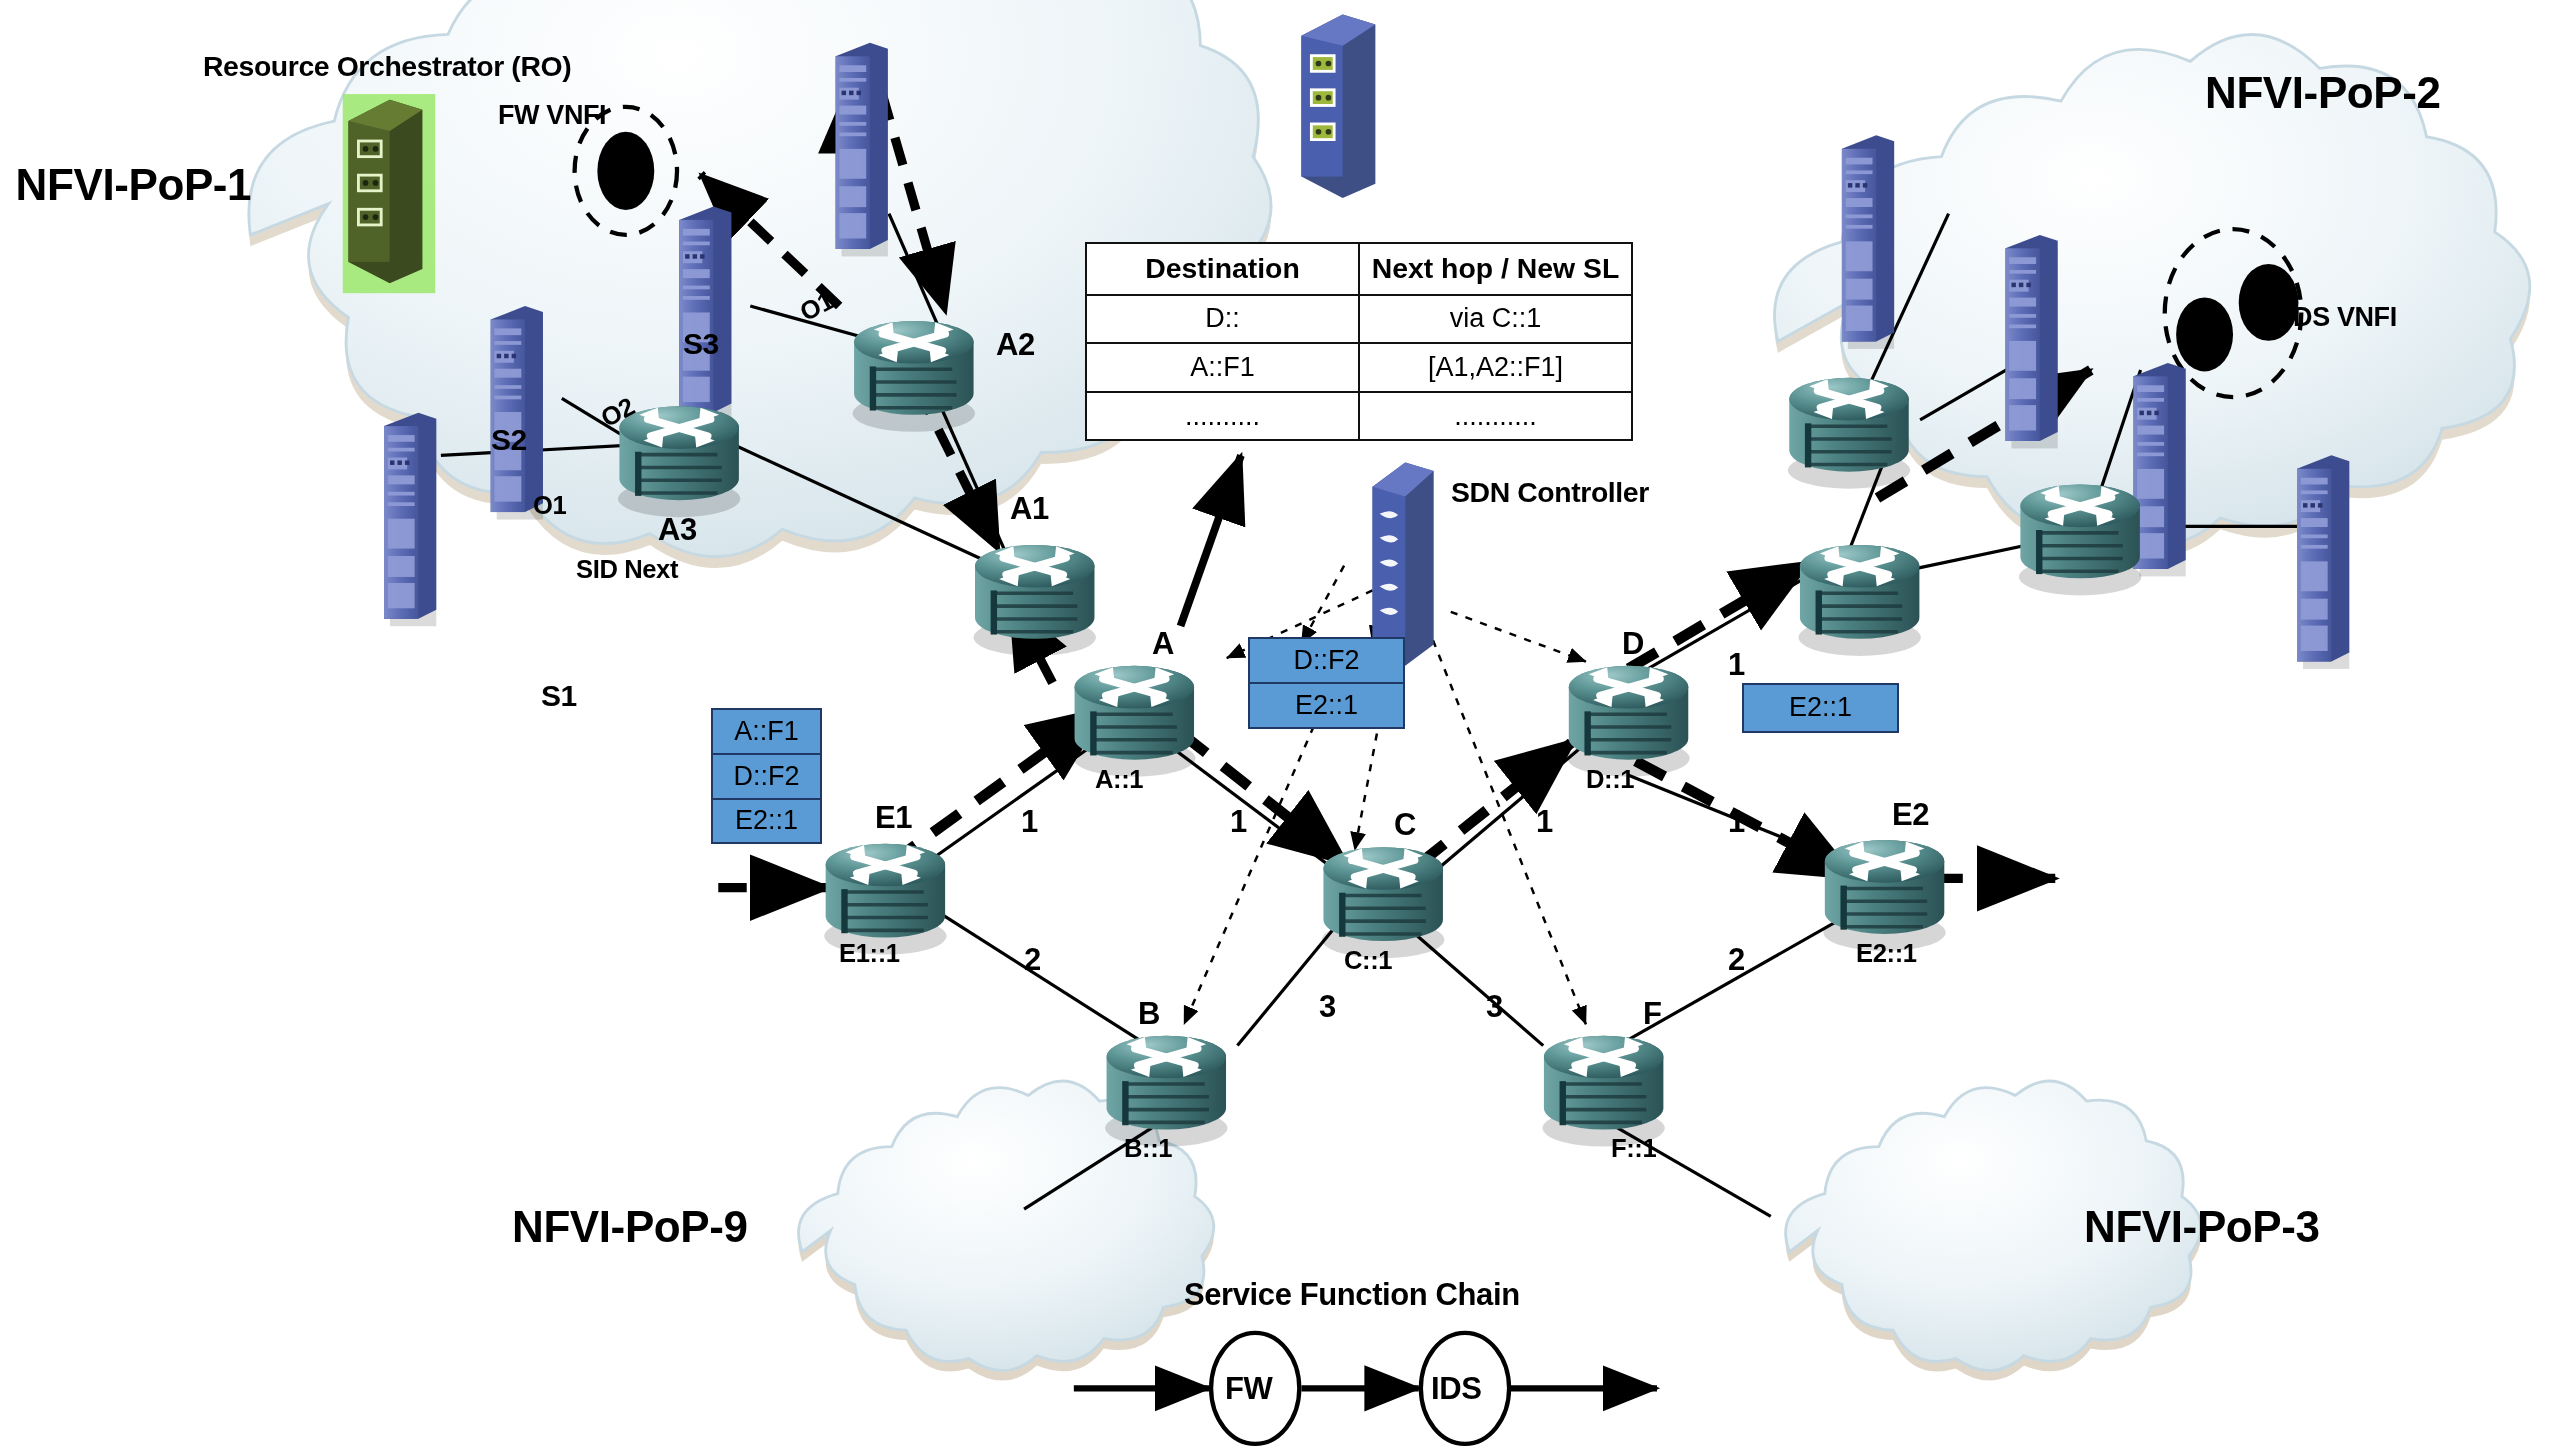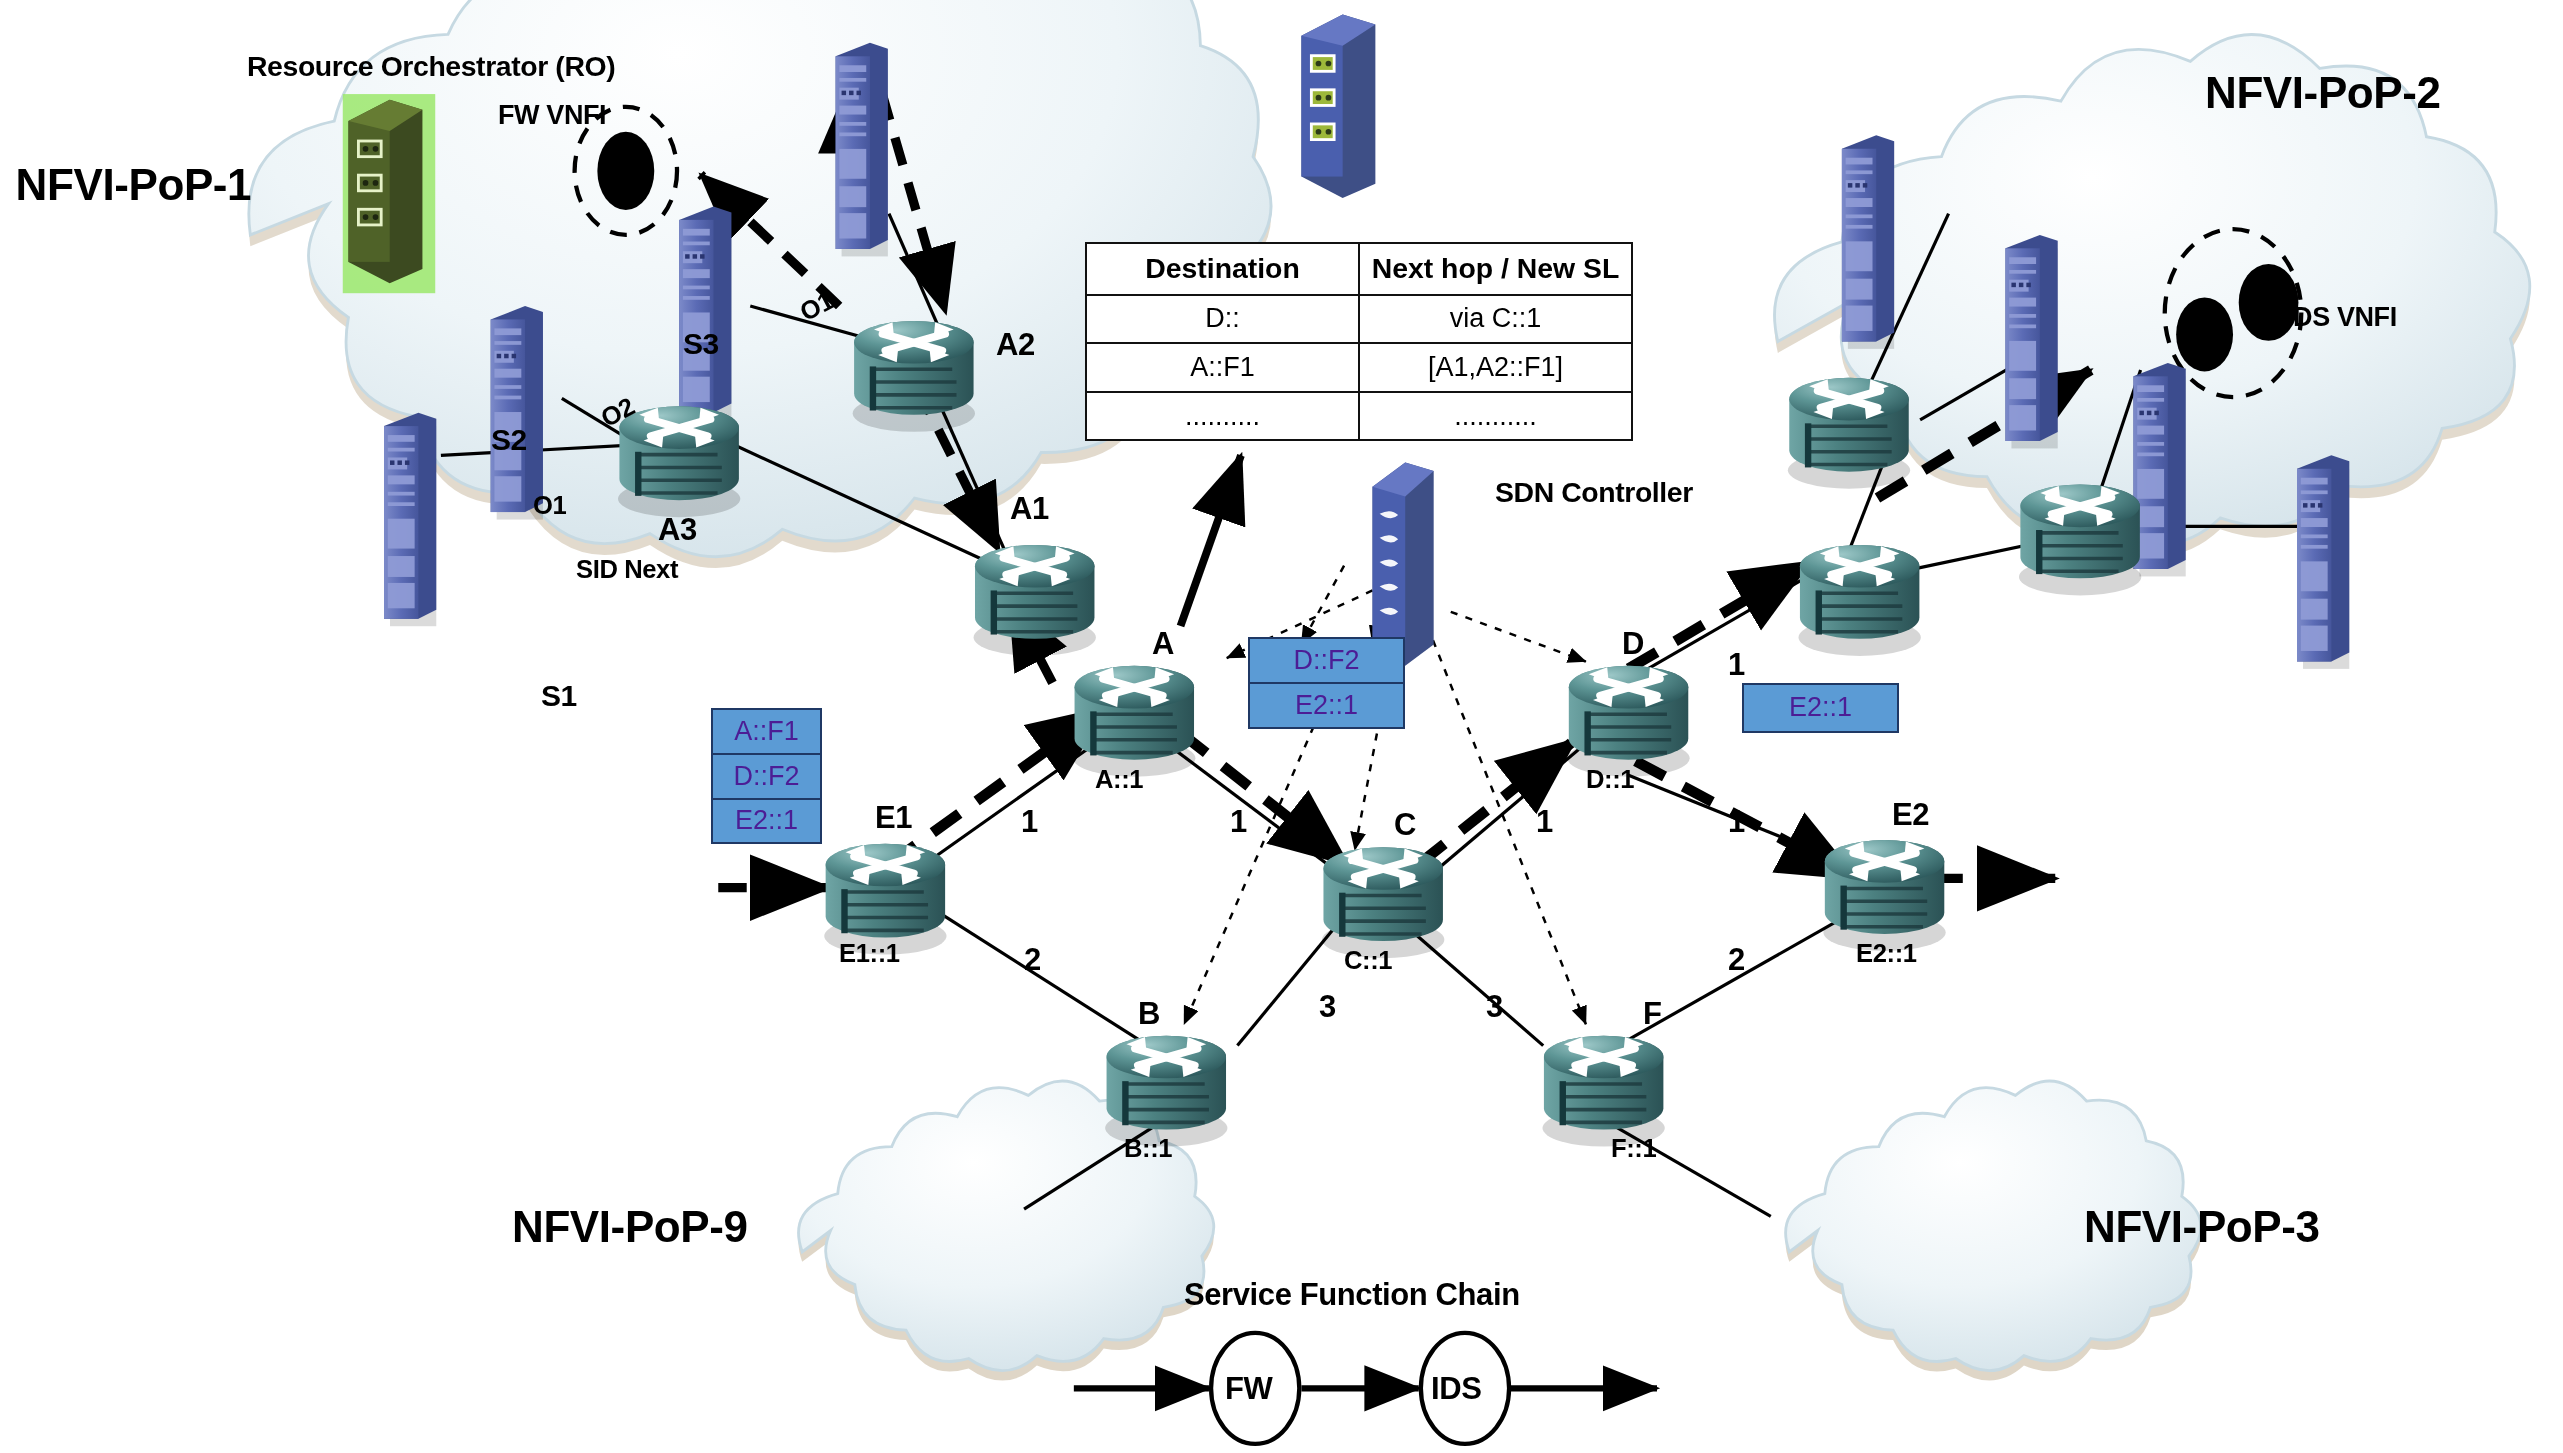--- a/index.html
+++ b/index.html
@@ -5,41 +5,41 @@
   html,body{margin:0;padding:0;background:#ffffff;}
   body{width:2563px;height:1454px;position:relative;overflow:hidden;
        font-family:"Liberation Sans", sans-serif;}
   #stage{position:absolute;left:0;top:0;width:2563px;height:1454px;}
   svg.layer{position:absolute;left:0;top:0;width:2563px;height:1454px;overflow:visible;}
 
   
   .lbl{position:absolute;color:#000;font-weight:bold;white-space:nowrap;
        font-family:"Liberation Sans", sans-serif;letter-spacing:-0.4px;}
   .pop-title{font-size:44px;}
-  .orch-title{font-size:28.4px;margin-left:44px;}
+  .orch-title{font-size:28.4px;}
   .vnfi-title{font-size:27px;}
   .node-name{font-size:31px;}
   .node-addr{font-size:25.6px;}
   .srv-name{font-size:30px;}
   .cost{font-size:31px;}
   .sid-list-lbl{font-size:25.6px;}
   .sfc-title{font-size:31px;}
   .sfc-node{font-size:31px;}
 
   
   #routing-table{position:absolute;border-collapse:collapse;background:#fff;}
   #routing-table td,#routing-table th{
     border:2.1px solid #111;text-align:center;color:#000;
     font-family:"Liberation Sans", sans-serif;padding:2.8px 7.1px;}
   #routing-table th{font-weight:bold;font-size:28.4px;height:44px;}
   #routing-table td{font-weight:normal;font-size:27px;height:41px;}
 
   
   .sid-stack{position:absolute;border:2.1px solid #1F3864;background:#5B9BD5;}
-  .sid-cell{border-bottom:2.1px solid #1F3864;color:#4c1d95;font-size:27px;
+  .sid-cell{border-bottom:2.1px solid #1F3864;color:#000000;font-size:27px;
             display:flex;align-items:center;justify-content:center;
             font-family:"Liberation Sans", sans-serif;}
   .sid-cell:last-child{border-bottom:none;}
 </style>
 </head>
 <body>
 
 <div id="stage">
 
   <svg class="layer" viewBox="0 0 3604 2044" width="2563" height="1454">

